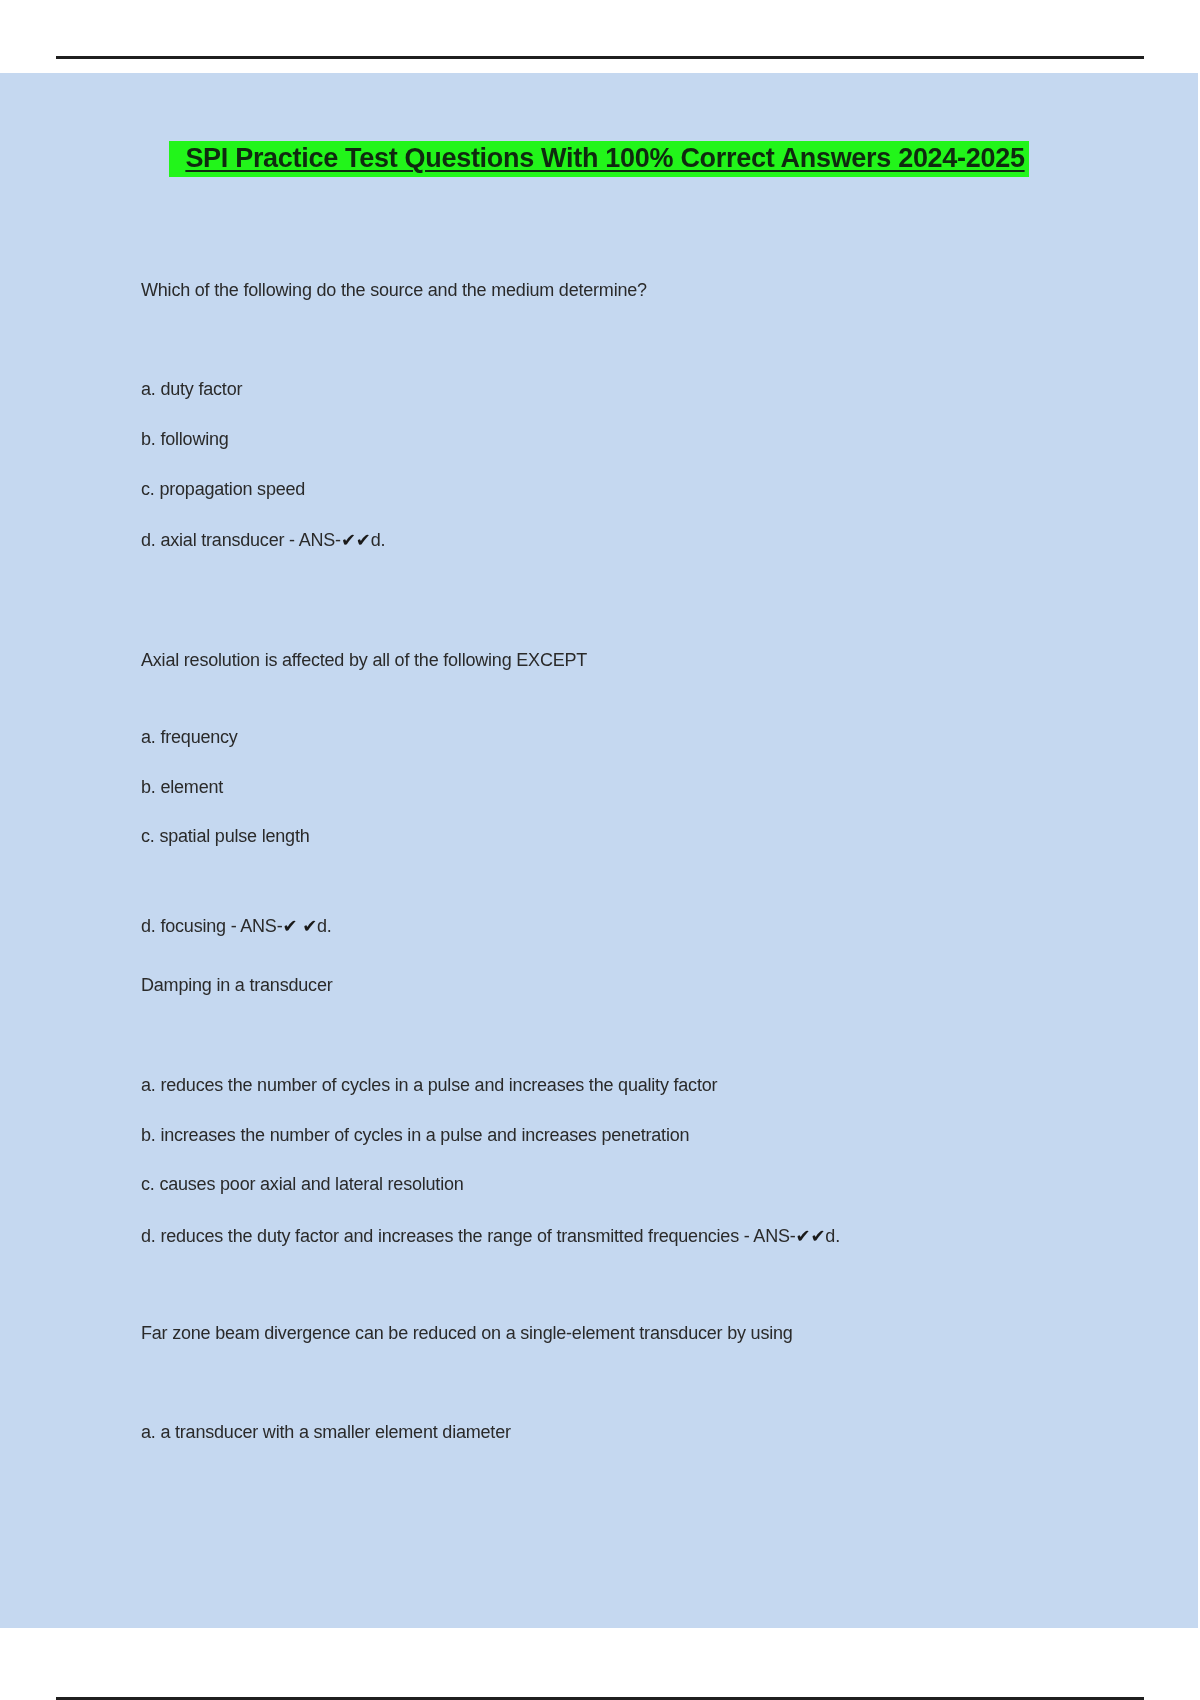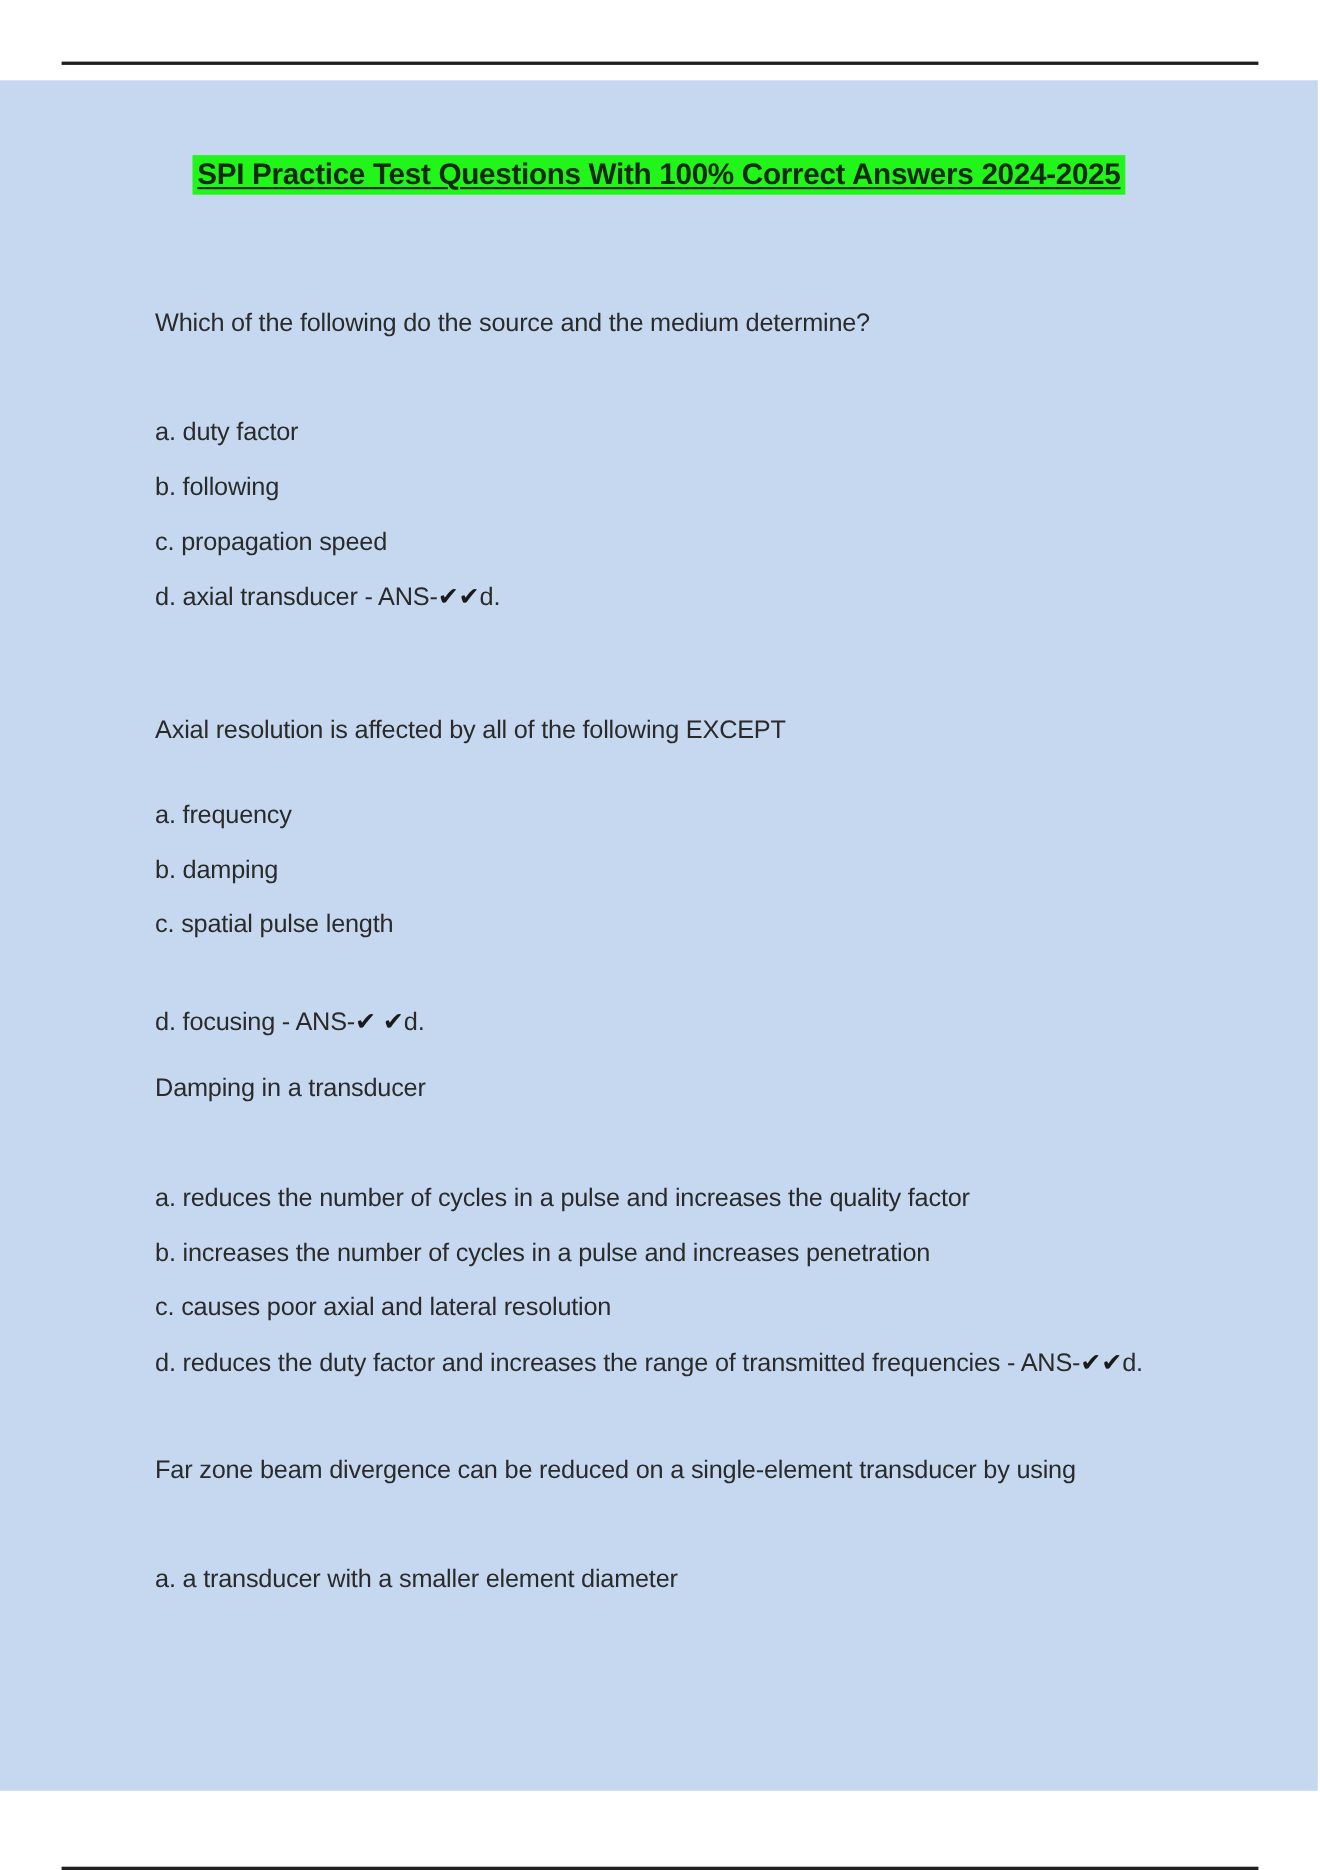--- a/index.html
+++ b/index.html
@@ -41,31 +41,31 @@
       top: 141px;
       text-align: center;
     }
     .doc-title {
       display: inline-block;
       background: #22f51a;
       color: #0f2a0f;
       font-weight: bold;
       font-size: 27px;
       letter-spacing: -0.3px;
-      padding: 2px 4px 3px 4px;
+      padding: 2px 4px 3px 16px;
       text-decoration: underline;
       text-decoration-thickness: 2px;
       text-underline-offset: 3px;
       white-space: nowrap;
     }
 
     .line {
       position: absolute;
       left: 141px;
-      font-size: 23px;
+      font-size: 18px;
       white-space: nowrap;
       color: #2a2a2a;
       letter-spacing: -0.2px;
     }
     .check {
       font-weight: bold;
       color: #1a1a1a;
     }
   </style>
 </head>
@@ -81,21 +81,21 @@
 </div>
 
 <div class="line" style="top:280px">Which of the following do the source and the medium determine?</div>
 <div class="line" style="top:379px">a. duty factor</div>
 <div class="line" style="top:429px">b. following</div>
 <div class="line" style="top:479px">c. propagation speed</div>
 <div class="line" style="top:529px"><span>d. axial transducer - ANS-</span><span class="check">✔✔</span><span>d.</span></div>
 
 <div class="line" style="top:650px">Axial resolution is affected by all of the following EXCEPT</div>
 <div class="line" style="top:727px">a. frequency</div>
-<div class="line" style="top:777px">b. damping</div>
+<div class="line" style="top:777px">b. element</div>
 <div class="line" style="top:826px">c. spatial pulse length</div>
 <div class="line" style="top:915px"><span>d. focusing - ANS-</span><span class="check">✔ ✔</span><span>d.</span></div>
 
 <div class="line" style="top:975px">Damping in a transducer</div>
 <div class="line" style="top:1075px">a. reduces the number of cycles in a pulse and increases the quality factor</div>
 <div class="line" style="top:1125px">b. increases the number of cycles in a pulse and increases penetration</div>
 <div class="line" style="top:1174px">c. causes poor axial and lateral resolution</div>
 <div class="line" style="top:1225px"><span>d. reduces the duty factor and increases the range of transmitted frequencies - ANS-</span><span class="check">✔✔</span><span>d.</span></div>
 
 <div class="line" style="top:1323px">Far zone beam divergence can be reduced on a single-element transducer by using</div>

